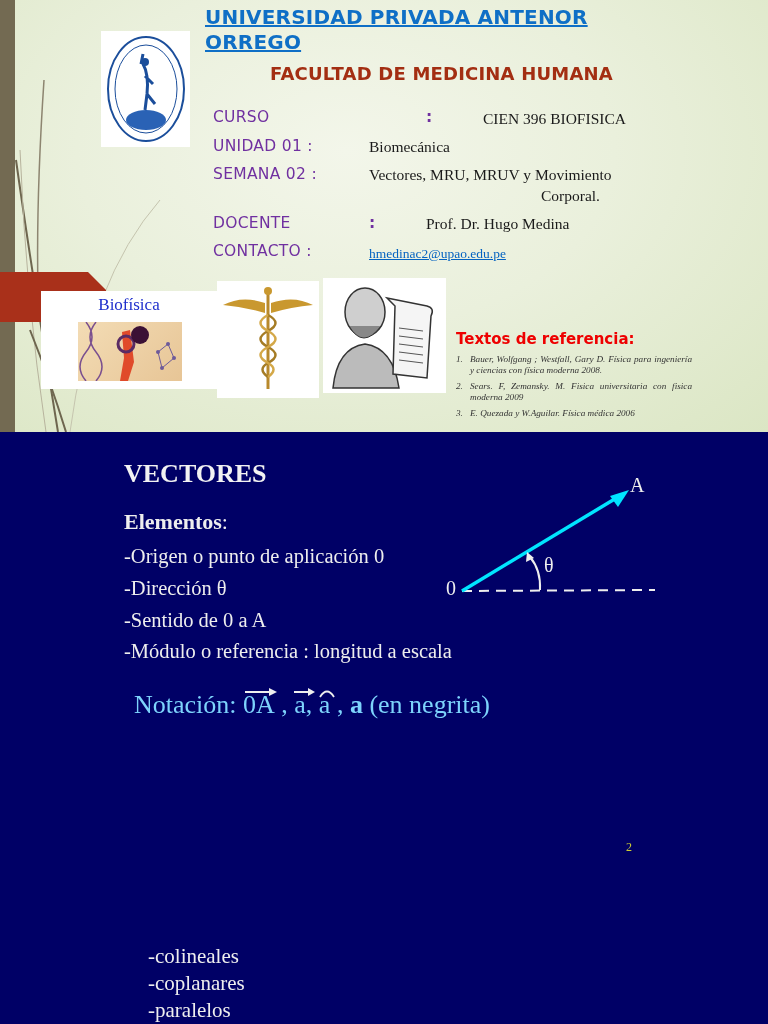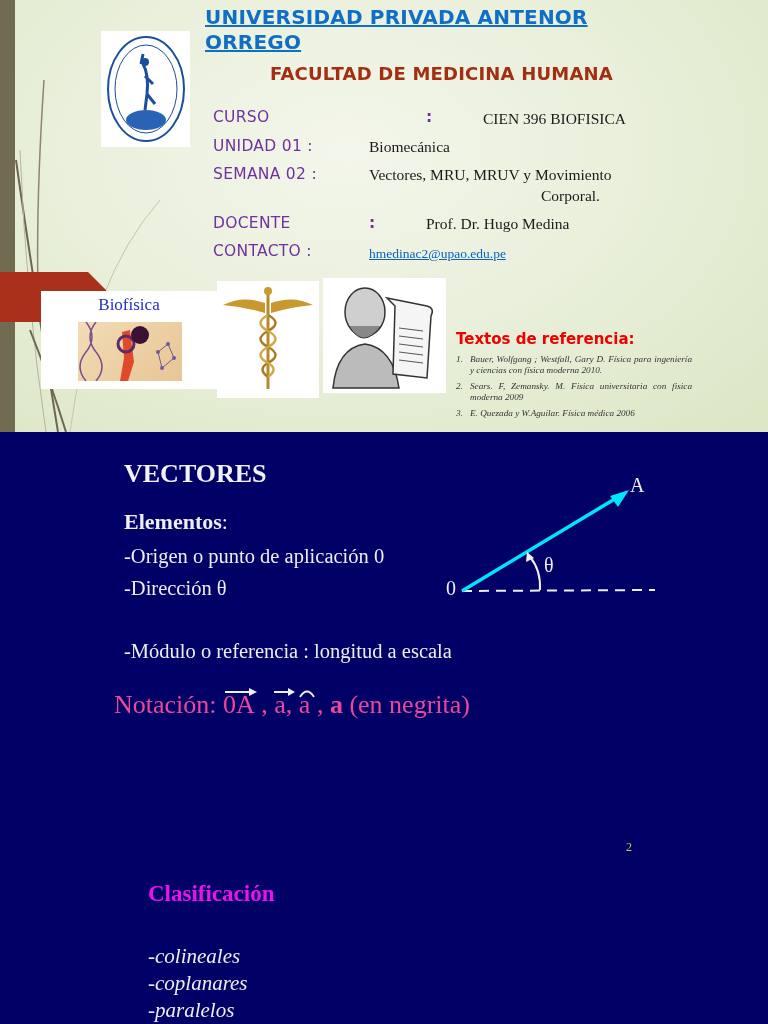--- a/index.html
+++ b/index.html
@@ -93,39 +93,39 @@
       position: absolute; left: 124px; top: 27px; font-weight: bold; font-size: 26px; color: #f2f2f2;
     }
     .elem-head {
       position: absolute; left: 124px; top: 77px; font-size: 22px; color: #eeeeee;
     }
     .elem-head b { font-weight: bold; text-align: center; }
     .elem-line {
       position: absolute; left: 124px; font-size: 20.5px; color: #eeeeee;
     }
     .notation {
-      position: absolute; left: 114px; top: 258px; font-size: 26px; color: #ec4899; white-space: nowrap;
+      position: absolute; left: 134px; top: 258px; font-size: 26px; color: #7dd3fc; white-space: nowrap;
     }
     .over { position: relative; display: inline-block; }
     .over svg { position: absolute; left: 0; top: -2px; }
     .vec-diagram { position: absolute; left: 430px; top: 30px; width: 240px; height: 150px; }
     .diag-label {
       position: absolute; font-size: 20px; color: #eeeeee;
     }
     .footer-text {
       position: absolute; left: 271px; top: 399px; font-style: italic; font-size: 12px; color: #cccc33;
     }
     .page-num {
       position: absolute; left: 626px; top: 408px; font-size: 12px; color: #cccc33;
     }
     .clas-title {
       position: absolute; left: 148px; top: 449px; font-weight: bold; font-size: 23px; color: #ee11ee;
     }
     .clas-item {
-      position: absolute; left: 148px; font-size: 21px; color: #eeeeee; font-style: italic;
+      position: absolute; left: 148px; font-size: 21px; color: #eeeeee;
     }
   </style>
 </head>
 <body>
 
 <div class="slide1">
   <div class="side-bar"></div>
   <svg class="deco-lines" viewBox="0 0 200 432">
     <path d="M44 80 Q36 200 38 290" stroke="#8d8570" stroke-width="1.5" fill="none"></path>
     <path d="M16 160 Q30 260 58 432" stroke="#6e664f" stroke-width="2" fill="none"></path>
@@ -206,21 +206,21 @@
         <line x1="76" y1="74" x2="100" y2="77" stroke="#555"></line>
       <line x1="76" y1="82" x2="100" y2="85" stroke="#555"></line>
     </svg>
   </div>
 
   <div class="refs">
     <div class="refs-title">Textos de referencia:</div>
     <ol>
       <li>
         <span class="num">1.</span>
-        <span>Bauer, Wolfgang ; Westfall, Gary D. Física para ingeniería y ciencias con física moderna 2010.</span>
+        <span>Bauer, Wolfgang ; Westfall, Gary D. Física para ingeniería y ciencias con física moderna 2008.</span>
       </li>
       <li>
         <span class="num">2.</span>
         <span>Sears. F, Zemansky. M. Fisica universitaria con fisica moderna 2009</span>
       </li>
       <li>
         <span class="num">3.</span>
         <span>E. Quezada y W.Aguilar. Física médica 2006</span>
       </li>
     </ol>
@@ -228,20 +228,21 @@
 </div>
 
 <div class="slide2">
   <div class="vec-title">VECTORES</div>
 
   <div class="elem-head">
     <b>Elementos</b><span>:</span>
   </div>
   <div class="elem-line" style="top:113px">-Origen o punto de aplicación  0</div>
   <div class="elem-line" style="top:145px">-Dirección  θ</div>
+  <div class="elem-line" style="top:177px">-Sentido  de  0 a A</div>
   <div class="elem-line" style="top:208px">-Módulo o referencia : longitud a escala</div>
 
   <div class="vec-diagram">
     <svg width="240" height="150" viewBox="0 0 240 150">
       <line x1="32" y1="129" x2="225" y2="128" stroke="#eeeeee" stroke-width="2" stroke-dasharray="10 7"></line>
       <line x1="32" y1="129" x2="188" y2="35" stroke="#00e5ff" stroke-width="3.5"></line>
       <polygon points="199,28 180,34 188,45" fill="#00e5ff"></polygon>
       <path d="M110 128 Q111 108 100 95" stroke="#eeeeee" stroke-width="2" fill="none"></path>
       <polygon points="97,90 96,100 104,96" fill="#eeeeee"></polygon>
     </svg>
@@ -257,17 +258,16 @@
         </svg><span>0A</span></span><span> ,  </span><span class="over"><svg width="22" height="8" viewBox="0 0 22 8">
           <line x1="0" y1="4" x2="16" y2="4" stroke="#eee" stroke-width="2"></line>
           <polygon points="21,4 14,0 14,8" fill="#eee"></polygon>
         </svg><span>a</span></span><span>,  </span><span class="over"><svg width="16" height="10" viewBox="0 0 16 10">
           <path d="M1 9 Q8 -2 15 9" stroke="#eee" stroke-width="1.8" fill="none"></path>
         </svg><span>a</span></span><span> , </span><b>a</b><span> (en negrita)</span>
   </div>
 
   <div class="page-num">2</div>
 
-  <div class="clas-title">Clasificación</div>
   <div class="clas-item" style="top:512px">-colineales</div>
   <div class="clas-item" style="top:539px">-coplanares</div>
   <div class="clas-item" style="top:566px">-paralelos</div>
 </div>
 
 </body></html>

